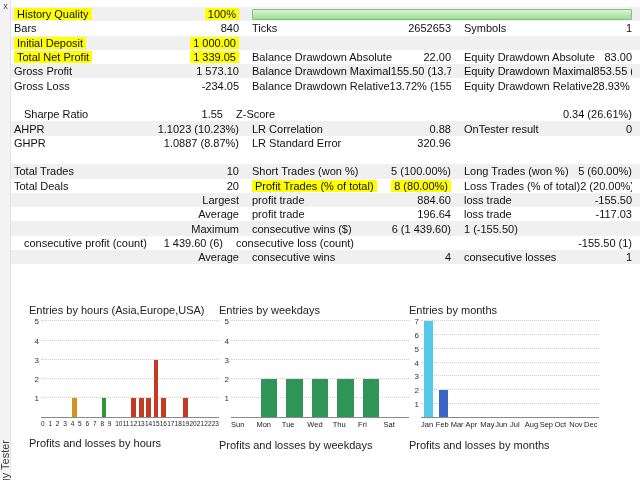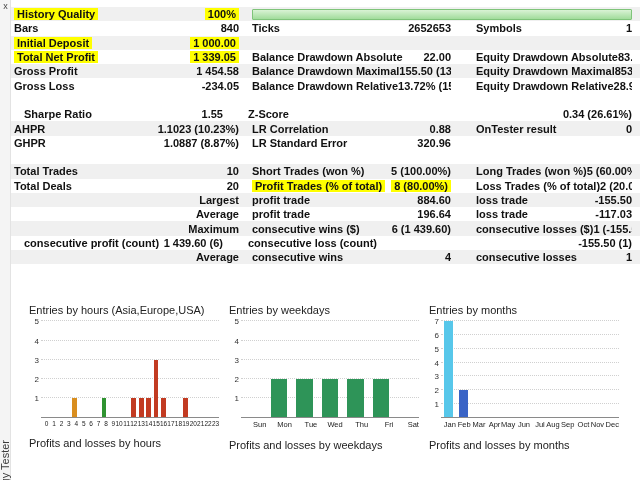--- a/index.html
+++ b/index.html
@@ -9,41 +9,41 @@
     border-right:1px solid #e3e3e3; z-index:5; }
   #close { position:absolute; top:0; left:0; width:11px; height:12px; font-size:9px; line-height:12px;
     text-align:center; color:#444; cursor:pointer; }
   #vtab { position:absolute; left:-1px; bottom:-34px; writing-mode:vertical-rl; transform:rotate(180deg);
     font-size:11px; color:#3c3c3c; white-space:nowrap; }
   #main { position:absolute; left:11px; top:0; width:629px; height:480px; }
   #stats { padding-top:7px; }
   .srow { display:flex; align-items:center; height:14.3px; padding-right:8px; }
   .srow.alt { background:#f0f0f0; }
   .spacer { height:14.3px; }
-  .grp { display:flex; justify-content:space-between; align-items:flex-start; overflow:hidden; white-space:nowrap;font-weight:bold; }
+  .grp { display:flex; justify-content:space-between; align-items:flex-start; overflow:hidden; white-space:nowrap; }
   .g1 { width:228px; padding-left:3px; }
   .g2 { width:212px; padding-left:13px; }
-  .g3 { flex:1; padding-left:25px; }
+  .g3 { flex:1; padding-left:13px; }
   .val { text-align:right; }
   .hl { background:#ffff00; padding:0 3px; }
   .progress { flex:1; height:11px; margin-left:13px; border:1px solid #7fc47a; border-radius:1px;
     background:linear-gradient(180deg,#d9f3d5,#a1dc9b); }
-  #charts { display:flex; gap:10px; padding-left:18px; margin-top:40px; }
+  #charts { display:flex; gap:0; padding-left:18px; margin-top:40px; }
   .chart { width:190px; }
   .ctitle { font-size:11px; color:#222; margin-bottom:6px; white-space:nowrap; }
   .cbody { display:flex; }
   .gutter { width:12px; position:relative; height:96px; font-size:8px; color:#333; }
   .gutter span { position:absolute; right:2px; }
   .plot { flex:1; position:relative; height:96px; border-bottom:1px solid #8a8a8a; }
   .grid { position:absolute; left:0; right:0; height:0; border-top:1px dotted #d0d0d0; }
   .bars { position:absolute; left:0; right:0; top:0; bottom:0; display:flex; align-items:flex-end; }
   .slot { flex:1; display:flex; justify-content:center; align-items:flex-end; height:100%; }
   .bar { width:64%; }
   .xlabels { display:flex; margin-left:12px; margin-top:2px; color:#222; }
-  .xlabels span { flex:1; text-align:right; }
+  .xlabels span { flex:1; text-align:left; }
   .xl-small span { font-size:6.5px; }
   .xl-med span { font-size:7.5px; }
   .cfooter { margin-top:10px; font-size:11px; color:#222; white-space:nowrap; }
 </style>
 </head>
 <body>
 
 <div id="side">
   <div id="close">x</div>
   <div id="vtab">Strategy Tester</div>
@@ -96,21 +96,21 @@
           <span class="val">22.00</span>
         </div>
         <div class="grp g3">
           <span class="lbl">Equity Drawdown Absolute</span>
           <span class="val">83.00</span>
         </div>
       </div>
       <div class="srow alt">
         <div class="grp g1">
           <span class="lbl">Gross Profit</span>
-          <span class="val">1 454.58</span>
+          <span class="val">1 573.10</span>
         </div>
         <div class="grp g2">
           <span class="lbl">Balance Drawdown Maximal</span>
           <span class="val">155.50 (13.72%)</span>
         </div>
         <div class="grp g3">
           <span class="lbl">Equity Drawdown Maximal</span>
           <span class="val">853.55 (28.93%)</span>
         </div>
       </div>
@@ -227,21 +227,20 @@
       <div class="srow alt">
         <div class="grp g1">
           <span class="lbl"></span>
           <span class="val">Maximum</span>
         </div>
         <div class="grp g2">
           <span class="lbl">consecutive wins ($)</span>
           <span class="val">6 (1 439.60)</span>
         </div>
         <div class="grp g3">
-          <span class="lbl">consecutive losses ($)</span>
           <span class="val">1 (-155.50)</span>
         </div>
       </div>
       <div class="srow">
         <div class="grp g2">
           <span class="lbl">consecutive profit (count)</span>
           <span class="val">1 439.60 (6)</span>
         </div>
         <div class="grp g3">
           <span class="lbl">consecutive loss (count)</span>

